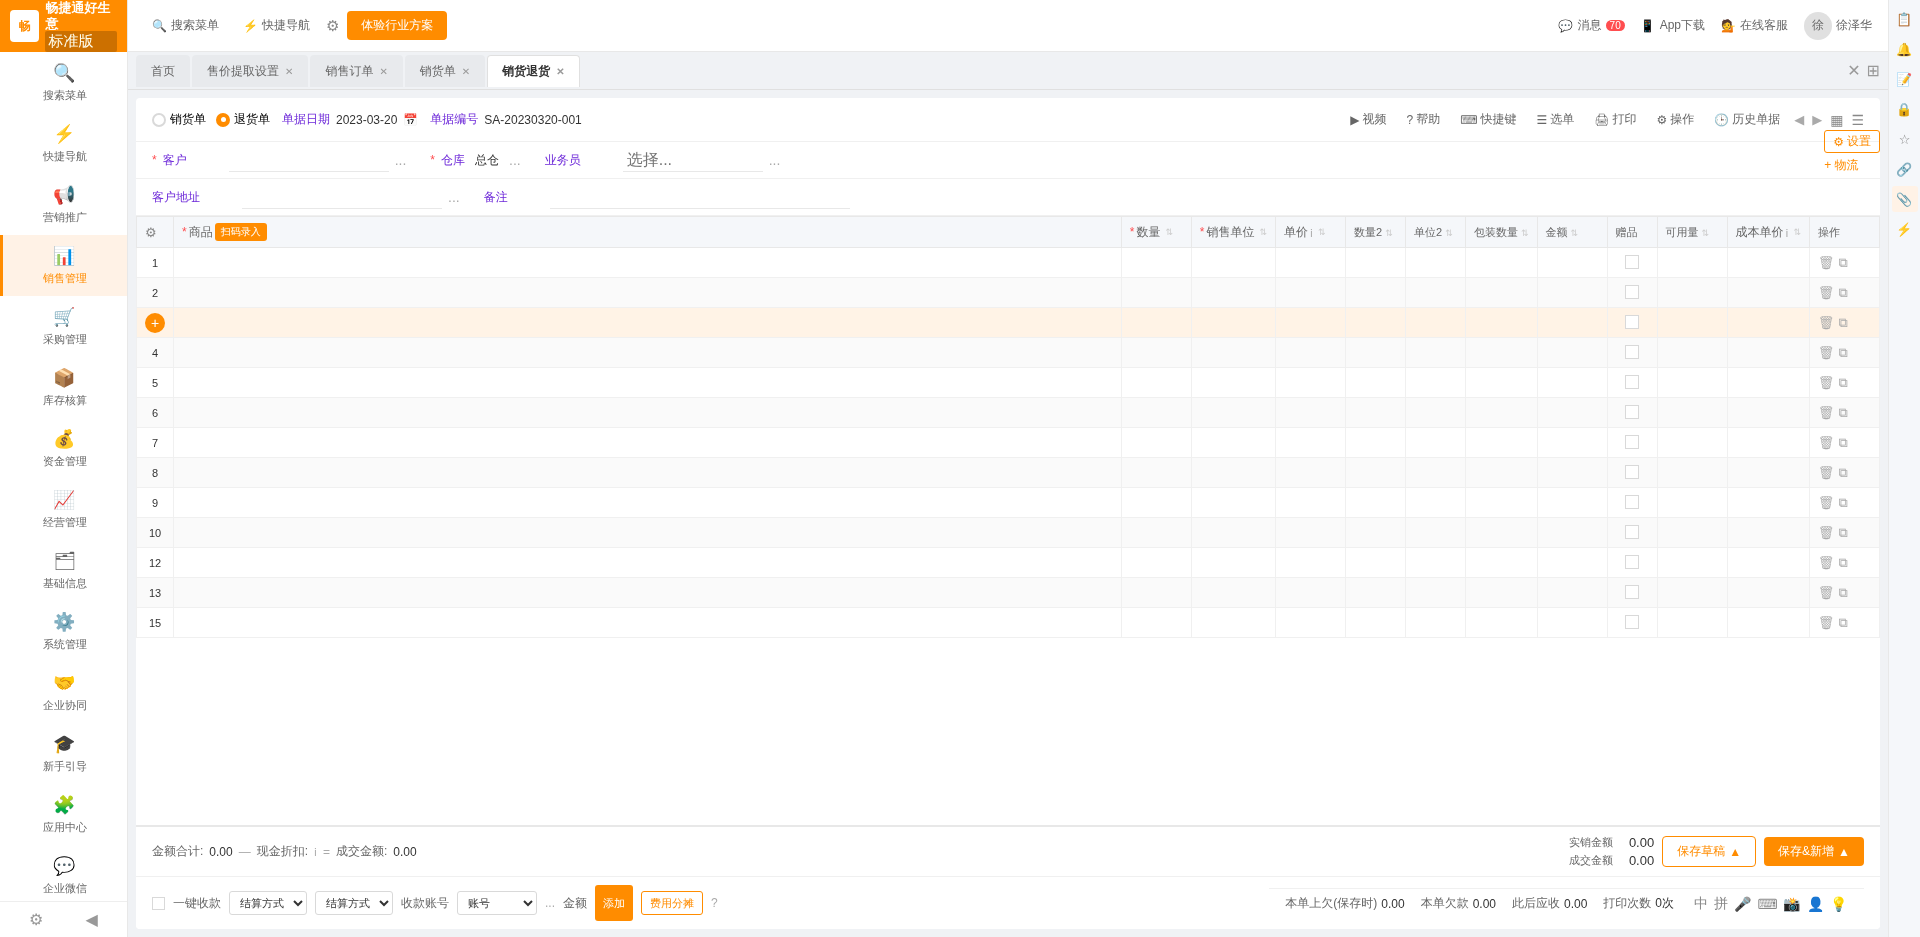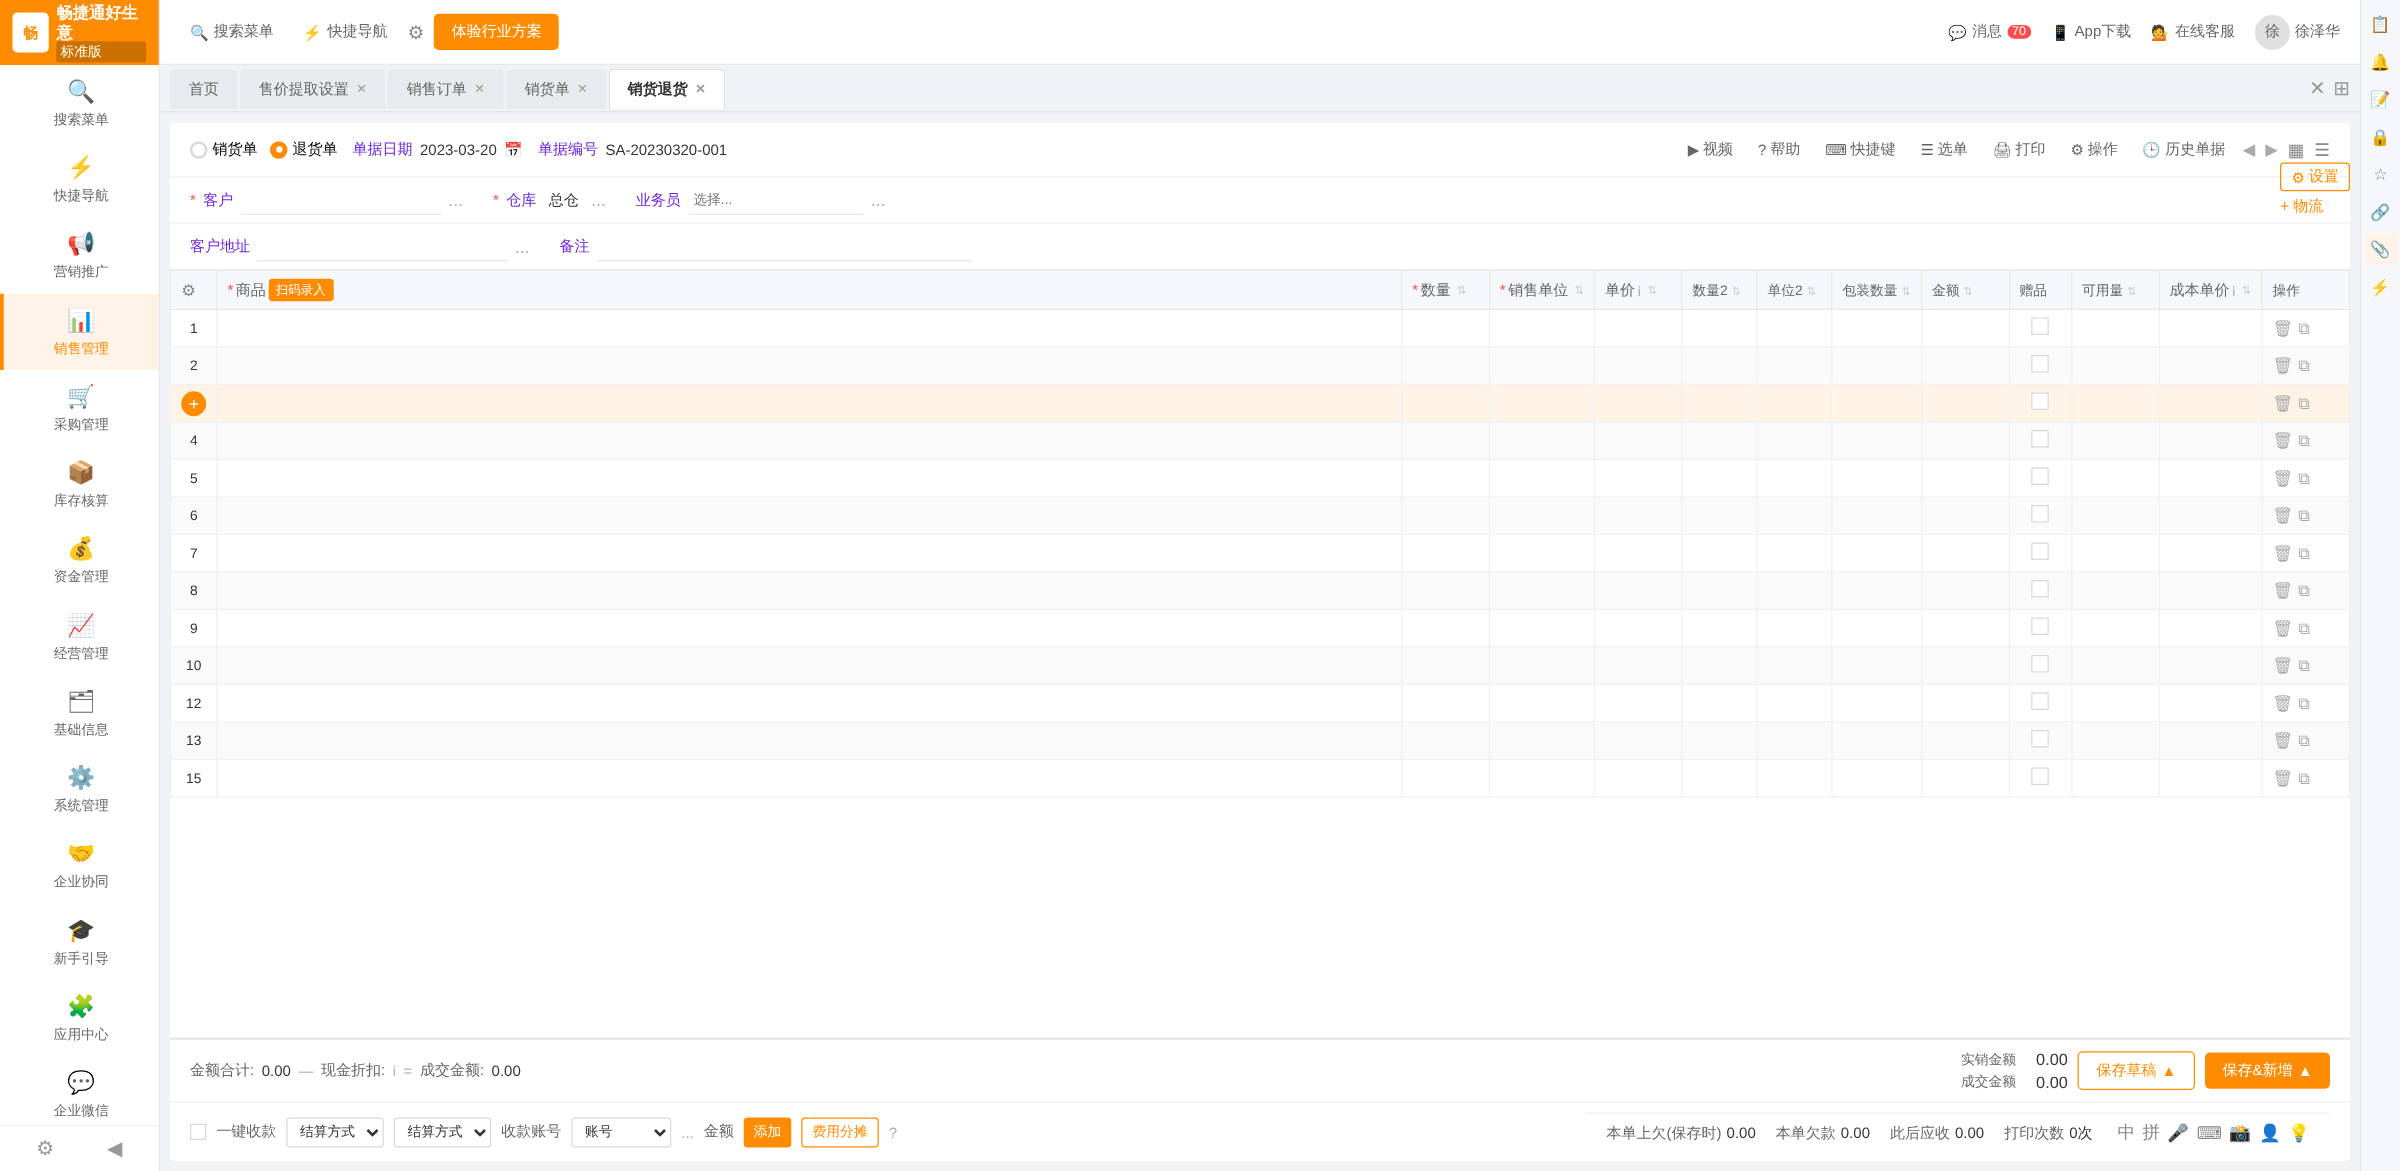--- a/index.html
+++ b/index.html
@@ -3,21 +3,21 @@
   <meta charset="utf-8">
   <style>
     * { box-sizing: border-box; margin: 0; padding: 0; font-family: 'Microsoft YaHei', Arial, sans-serif; font-size: 12px; }
     body { background: #f0f2f5; display: flex; height: 937px; overflow: hidden; }
 
     
     .sidebar { width: 128px; background: #fff; display: flex; flex-direction: column; border-right: 1px solid #e8e8e8; flex-shrink: 0; }
     .sidebar-logo { background: #ff8c00; padding: 10px; display: flex; align-items: center; gap: 6px; height: 52px; }
     .logo-icon { width: 32px; height: 32px; background: #fff; border-radius: 4px; display: flex; align-items: center; justify-content: center; font-size: 16px; color: #ff8c00; font-weight: bold; }
     .logo-text { color: #fff; font-size: 13px; font-weight: bold; line-height: 1.2; }
-    .logo-badge { font-size: 11px; color: #ffe; background: rgba(0,0,0,0.2); padding: 1px 3px; border-radius: 2px; }
+    .logo-badge { font-size: 15px; color: #ffe; background: rgba(0,0,0,0.2); padding: 1px 3px; border-radius: 2px; }
     .sidebar-nav { flex: 1; overflow-y: auto; }
     .sidebar-item { display: flex; flex-direction: column; align-items: center; padding: 10px 6px; cursor: pointer; border-left: 3px solid transparent; color: #666; gap: 4px; }
     .sidebar-item.active { background: #fff2e6; color: #ff8c00; border-left-color: #ff8c00; }
     .sidebar-item .si-icon { font-size: 18px; }
     .sidebar-item .si-label { font-size: 11px; text-align: center; }
     .sidebar-bottom { display: flex; align-items: center; justify-content: space-around; padding: 8px; border-top: 1px solid #eee; }
     .sidebar-bottom-btn { color: #999; cursor: pointer; font-size: 16px; }
 
     
     .main { flex: 1; display: flex; flex-direction: column; overflow: hidden; }
@@ -82,21 +82,21 @@
 
     
     .subtotal-row td { background: #fffbe6 !important; font-weight: 500; color: #666; font-size: 11px; }
     .footer-label { color: #666; }
     .footer-value { color: #333; font-weight: 500; }
     .footer-dash { color: #aaa; }
     .footer-eq { color: #aaa; }
     .payment-checkbox { width: 13px; height: 13px; border: 1px solid #d9d9d9; display: inline-block; }
     .payment-label { color: #666; }
     .calc-select { border: 1px solid #d9d9d9; border-radius: 3px; padding: 2px 6px; color: #333; font-size: 11px; background: #fff; cursor: pointer; height: 24px; }
-    .add-fee-btn { background: #ff8c00; color: #fff; border: none; padding: 2px 8px; border-radius: 3px; cursor: pointer; font-size: 11px; height: 24px; }
+    .add-fee-btn { background: #ff8c00; color: #fff; border: none; padding: 2px 8px; border-radius: 3px; cursor: pointer; font-size: 11px; height: 36px; }
     .fee-split-btn { border: 1px solid #ff8c00; color: #ff8c00; background: #fff; padding: 2px 8px; border-radius: 3px; cursor: pointer; font-size: 11px; height: 24px; }
     .question-icon { color: #aaa; cursor: pointer; font-size: 12px; }
 
     
     .bottom-stats { border-top: 1px solid #f0f0f0; padding: 6px 16px; display: flex; align-items: center; gap: 16px; flex-shrink: 0; color: #666; font-size: 11px; text-align: center; }
     .stat-item { display: flex; align-items: center; gap: 4px; }
     .stat-value { color: #333; }
     .bottom-toolbar { display: flex; align-items: center; gap: 6px; margin-left: 4px; }
     .btoolbar-icon { font-size: 14px; color: #888; cursor: pointer; }
 
@@ -119,21 +119,21 @@
     .bottom-row2 { padding: 8px 16px; display: flex; align-items: center; gap: 8px; flex-wrap: wrap; }
 
     .info-icon { color: #aaa; font-size: 11px; cursor: pointer; }
 
     .col-header { display: flex; align-items: center; gap: 2px; }
     .required-col { color: #ff4d4f; }
 
     
     .form-meta-row { padding: 6px 16px 6px 16px; border-bottom: 1px solid #f0f0f0; display: flex; align-items: center; gap: 24px; flex-shrink: 0; flex-wrap: wrap; }
     .field-inline { display: flex; align-items: center; gap: 6px; }
-    .field-underline { border: none; border-bottom: 1px solid #e8e8e8; outline: none; background: transparent; font-size: 11px; color: #404040; min-width: 140px; height: 24px; padding: 0 4px; }
+    .field-underline { border: none; border-bottom: 1px solid #e8e8e8; outline: none; background: transparent; font-size: 16px; color: #404040; min-width: 140px; height: 24px; padding: 0 4px; margin-left: 36px; }
   </style>
 </head>
 <body>
 
 <div class="sidebar">
   <div class="sidebar-logo">
     <div class="logo-icon">
       <span>畅</span>
     </div>
     <div>

